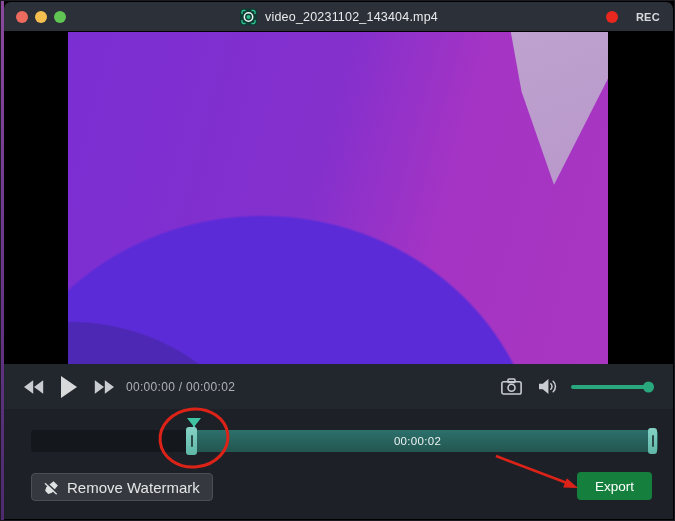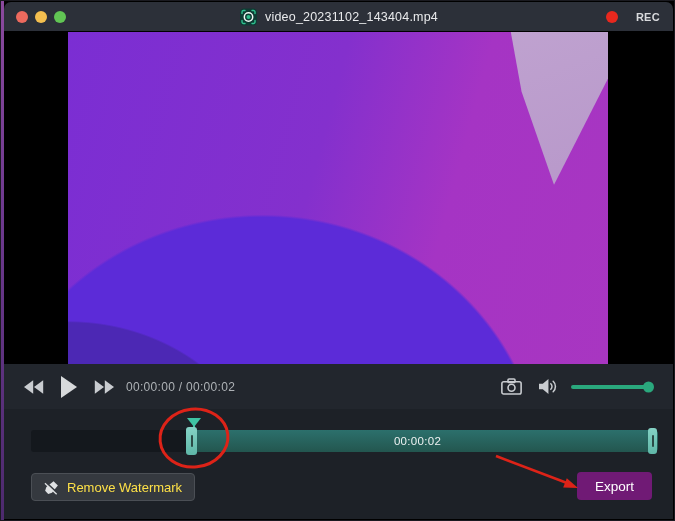--- a/index.html
+++ b/index.html
@@ -101,24 +101,24 @@
   }
   .playhead::after{
     content:""; position:absolute; left:-1px; top:-9px; width:2px; height:12px; background:#3fc3a3;
   }
 
   .btn-watermark{
     position:absolute; left:27px; top:64px; height:28px; padding:0 12px;
     background:#35393f; border:1px solid #4b4f55; border-radius:4px;
     display:flex; align-items:center; gap:8px; cursor:pointer;
   }
-  .btn-watermark span.lbl{ color:#fde047; font-size:13px; }
+  .btn-watermark span.lbl{ color:#e5e5e5; font-size:15px; }
   .btn-export{
     position:absolute; left:573px; top:63px; width:75px; height:28px;
-    background:#701a75; border:none; border-radius:4px;
+    background:#15803d; border:none; border-radius:4px;
     color:#ffffff; font-size:13.5px; display:flex; align-items:center; justify-content:center;
     cursor:pointer; font-family:"Liberation Sans", sans-serif;
   }
 
   
   .annotations{ position:absolute; inset:0; z-index:6; pointer-events:none; }
 </style>
 </head>
 <body>
 

